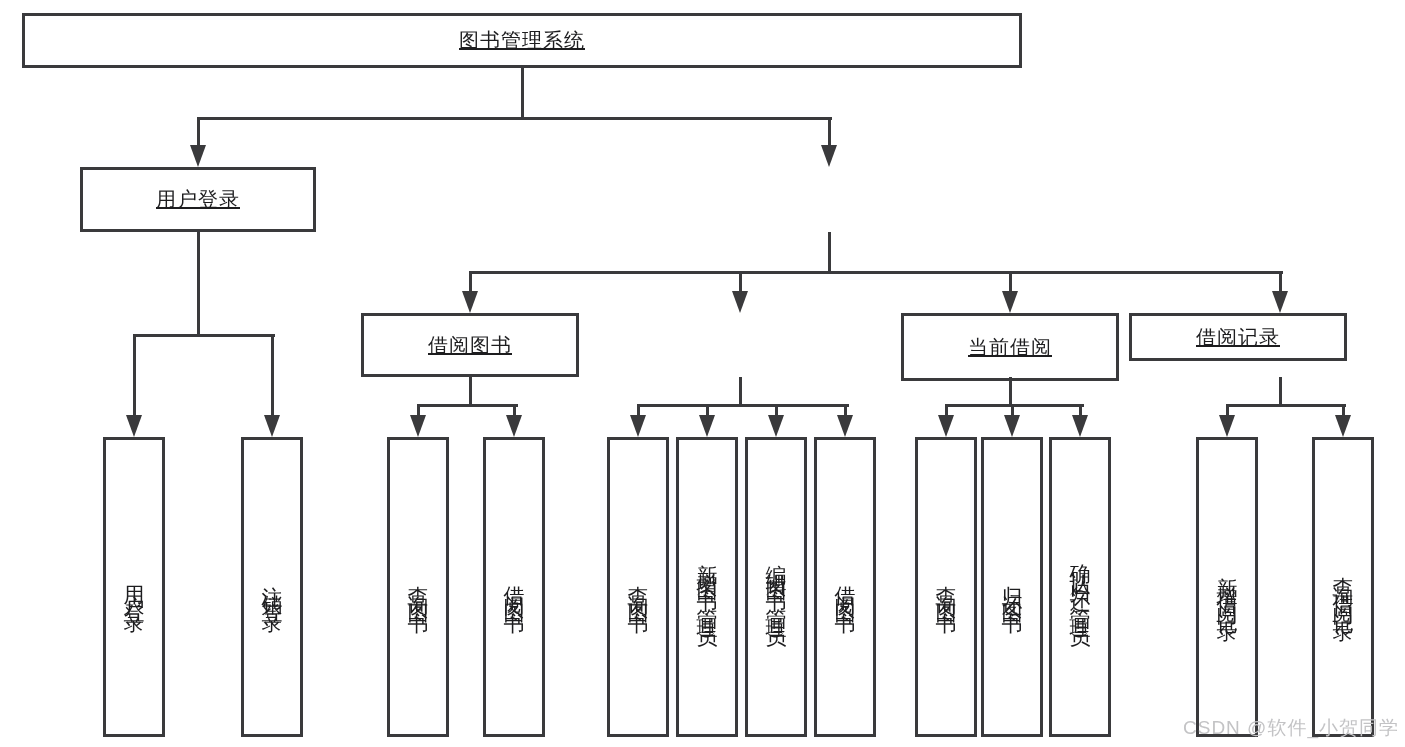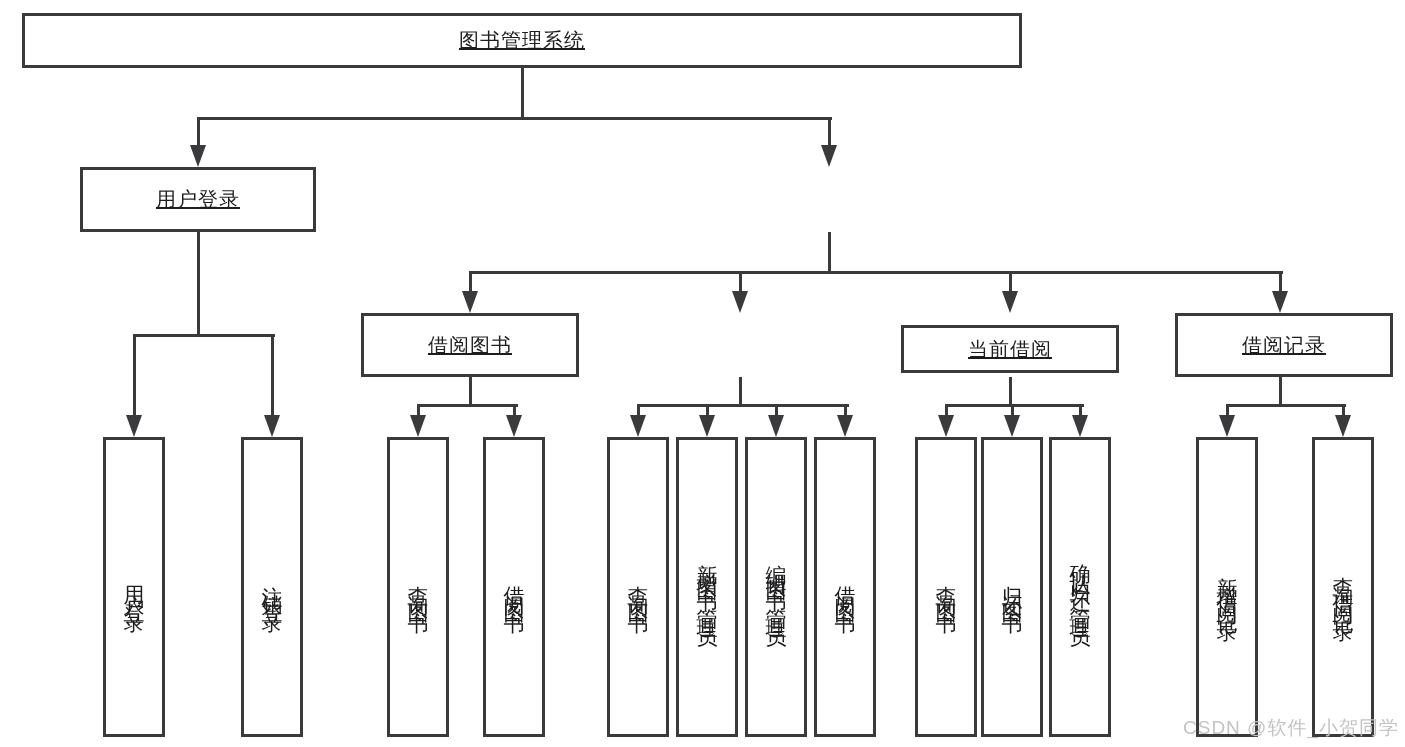--- a/index.html
+++ b/index.html
@@ -63,22 +63,22 @@
   <div class="line" style="left:468.5px;top:271px;width:3px;height:22px;"></div>
   <div class="line" style="left:738.5px;top:271px;width:3px;height:22px;"></div>
   <div class="line" style="left:1008.5px;top:271px;width:3px;height:22px;"></div>
   <div class="line" style="left:1278.5px;top:271px;width:3px;height:22px;"></div>
   <div class="arrow" style="left:462px;top:291px;"></div>
   <div class="arrow" style="left:732px;top:291px;"></div>
   <div class="arrow" style="left:1002px;top:291px;"></div>
   <div class="arrow" style="left:1272px;top:291px;"></div>
 
   <div class="box" style="left:361px;top:313px;width:218px;height:64px;">借阅图书</div>
-  <div class="box" style="left:901px;top:325px;width:218px;height:48px;">当前借阅</div>
-  <div class="box" style="left:1175px;top:313px;width:218px;height:64px;">借阅记录</div>
+  <div class="box" style="left:901px;top:313px;width:218px;height:68px;">当前借阅</div>
+  <div class="box" style="left:1129px;top:313px;width:218px;height:48px;">借阅记录</div>
 
   <div class="line" style="left:468.5px;top:377px;width:3px;height:30px;"></div>
   <div class="line" style="left:416.5px;top:403.5px;width:101px;height:3px;"></div>
   <div class="line" style="left:416.5px;top:404px;width:3px;height:14px;"></div>
   <div class="line" style="left:512.5px;top:404px;width:3px;height:14px;"></div>
   <div class="arrow" style="left:410px;top:415px;"></div>
   <div class="arrow" style="left:506px;top:415px;"></div>
 
   <div class="line" style="left:738.5px;top:377px;width:3px;height:30px;"></div>
   <div class="line" style="left:636.5px;top:403.5px;width:212px;height:3px;"></div>

